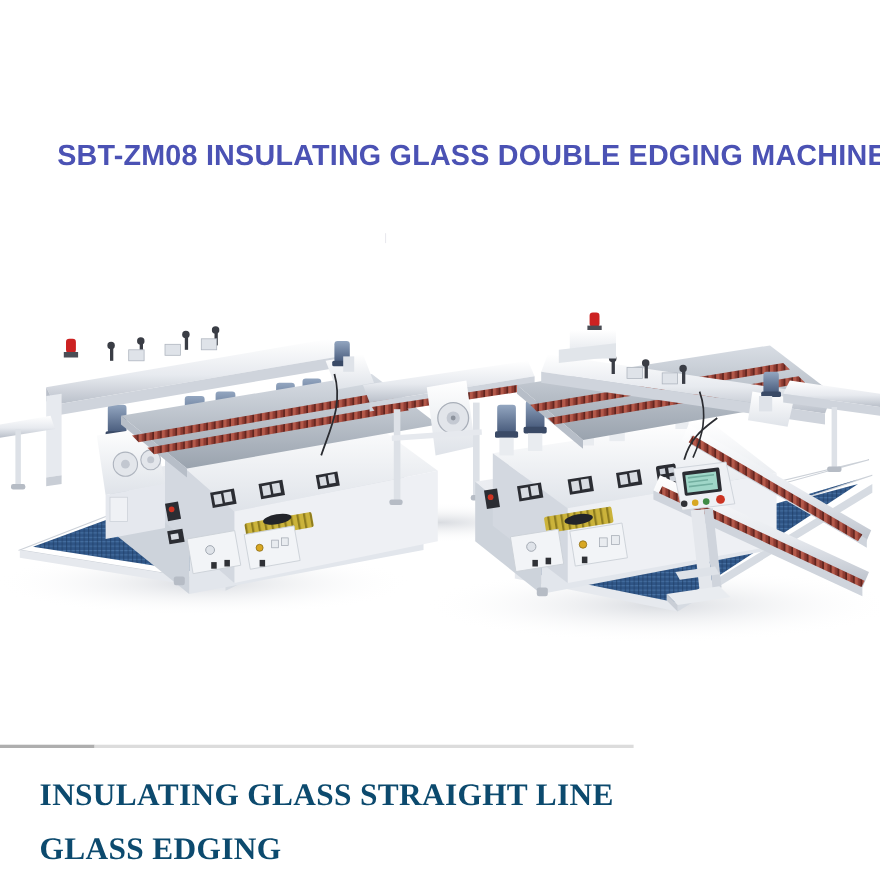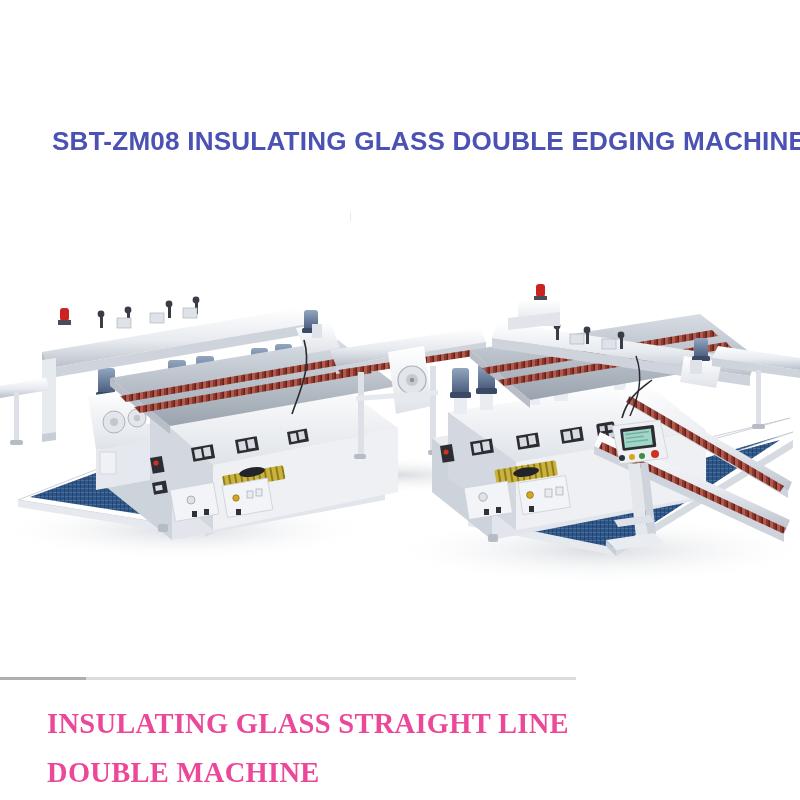--- a/index.html
+++ b/index.html
@@ -56,28 +56,28 @@
   }
   #divider .seg-light {
     position: absolute; left: 86px; top: 0;
     width: 490px; height: 3px;
     background: #dcdcdc;
   }
 
   
   #caption {
     position: absolute;
-    left: 47px;
+    left: 36px;
     top: 699px;
     width: 720px;
     font-family: "Liberation Serif", serif;
     font-weight: bold;
     font-size: 28.5px;
     line-height: 49px;
-    color: #ec4899;
+    color: #0c4a6e;
     letter-spacing: 0.3px;
   }
   #caption .cap-line { display: block; white-space: nowrap; }
 
   
   #photo-speck {
     position: absolute;
     left: 350px; top: 212px;
     width: 1px; height: 9px;
     background: #e9e9ee;
@@ -478,14 +478,14 @@
 
 <div id="photo-speck"></div>
 
 <div id="divider">
   <div class="seg-dark"></div>
   <div class="seg-light"></div>
 </div>
 
 <div id="caption">
   <span class="cap-line">INSULATING GLASS STRAIGHT LINE</span>
-  <span class="cap-line">DOUBLE MACHINE</span>
+  <span class="cap-line">GLASS EDGING</span>
 </div>
 
 </body></html>

